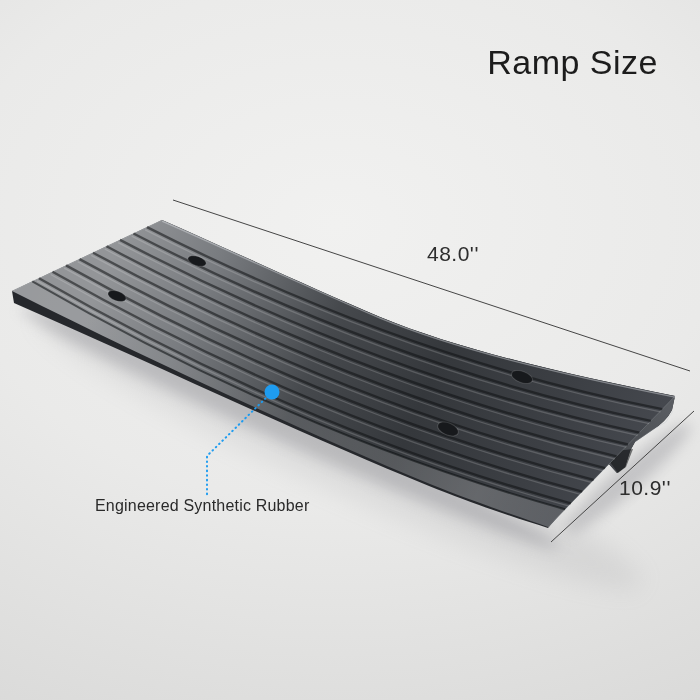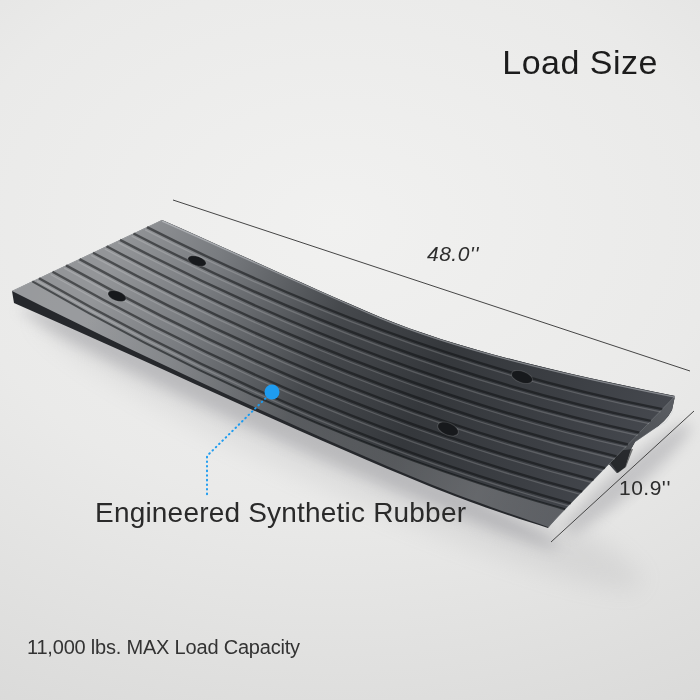--- a/index.html
+++ b/index.html
@@ -4,23 +4,23 @@
 <style>
   html,body{margin:0;padding:0;}
   body{width:700px;height:700px;overflow:hidden;
        font-family:"Liberation Sans","DejaVu Sans",sans-serif;}
   .stage{position:relative;width:700px;height:700px;
          background:radial-gradient(130% 95% at 48% 32%, #f1f1f0 0%, #eaeae9 42%, #dededd 72%, #d3d3d2 100%);}
   .stage svg{position:absolute;left:0;top:0;}
   .lbl{position:absolute;color:#2b2b2b;white-space:nowrap;}
   .title{top:42px;right:42px;font-size:34px;font-weight:400;color:#1c1c1c;letter-spacing:0.5px;line-height:40px;}
   .dim{font-size:21px;color:#2d2d2d;letter-spacing:0.5px;}
-  .dim-length{left:427px;top:242px;font-style:italic;}
+  .dim-length{left:427px;top:242px;}
   .dim-width{left:619px;top:476px;}
-  .material{left:95px;top:497px;font-size:28px;color:#2a2a2a;letter-spacing:0.2px;}
+  .material{left:95px;top:497px;font-size:16px;color:#2a2a2a;letter-spacing:0.2px;}
   .capacity{left:27px;top:636px;font-size:20px;color:#333333;letter-spacing:-0.2px;}
   .groove-dark{stroke:rgba(14,16,19,0.55);stroke-width:2.4;fill:none;}
   .groove-light{stroke:rgba(255,255,255,0.17);stroke-width:1.3;fill:none;}
 </style>
 </head>
 <body>
 
 <div class="stage">
 
   <svg width="700" height="700" viewBox="0 0 700 700">
@@ -130,18 +130,17 @@
 
     <line x1="173" y1="200" x2="690" y2="371" stroke="#454545" stroke-width="1"></line>
     <line x1="694" y1="411" x2="551" y2="542" stroke="#454545" stroke-width="1"></line>
 
     <g>
       <polyline points="272,392 207,456 207,497" fill="none" stroke="#1e9cf0" stroke-width="2" stroke-dasharray="0.6 4" stroke-linecap="round"></polyline>
       <circle cx="272" cy="392" r="7.5" fill="#1e9cf0"></circle>
     </g>
   </svg>
 
-  <div class="lbl title">Load Size</div>
+  <div class="lbl title">Ramp Size</div>
   <div class="lbl dim dim-length">48.0''</div>
   <div class="lbl dim dim-width">10.9''</div>
   <div class="lbl material">Engineered Synthetic Rubber</div>
-  <div class="lbl capacity">11,000 lbs. MAX Load Capacity</div>
 </div>
 
 </body></html>

